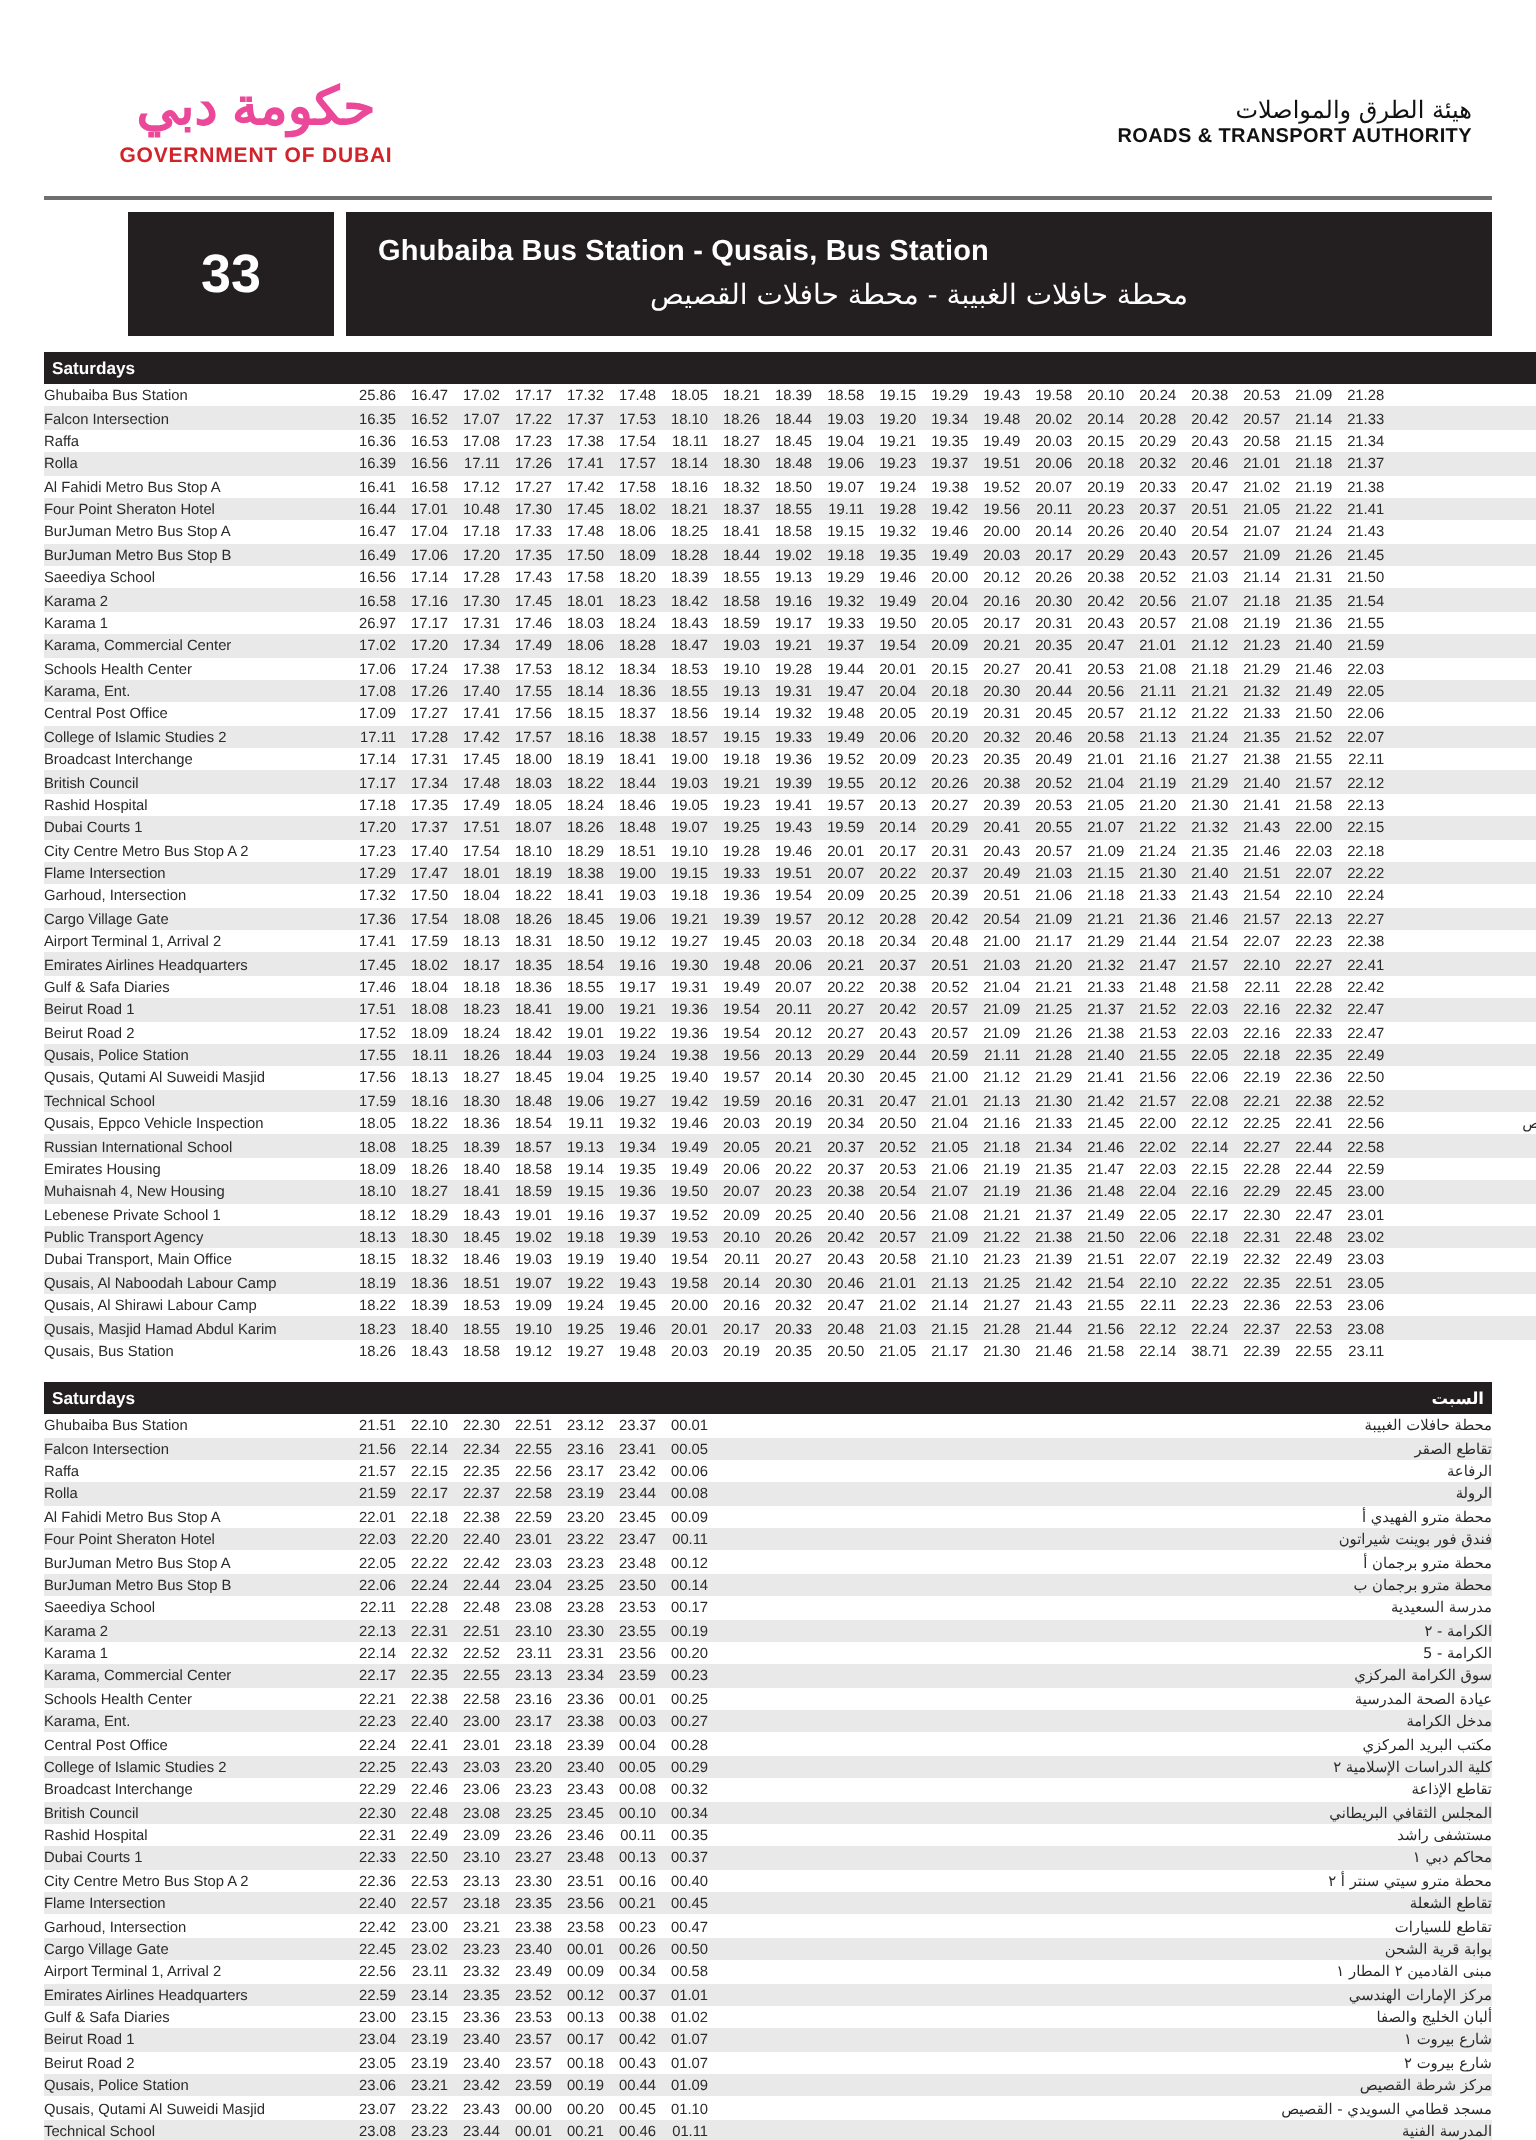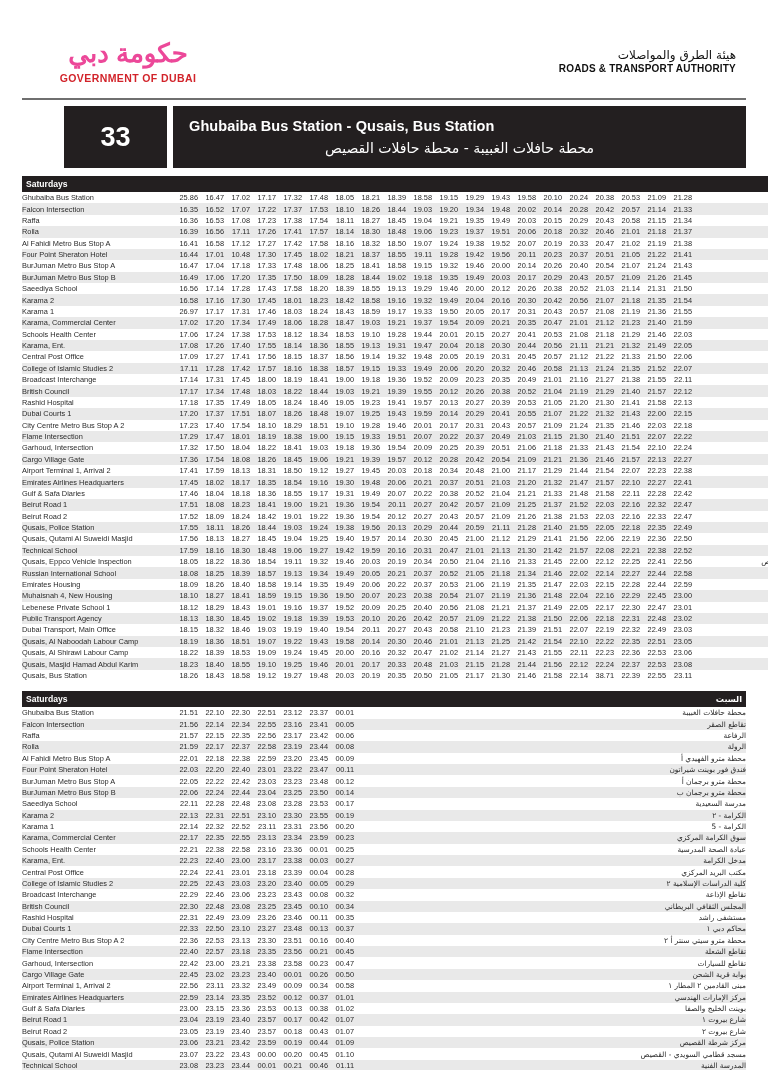--- a/index.html
+++ b/index.html
@@ -1525,21 +1525,21 @@
           <tr class="r">
             <td class="stop">Gulf &amp; Safa Diaries</td>
             <td class="t">23.00</td>
             <td class="t">23.15</td>
             <td class="t">23.36</td>
             <td class="t">23.53</td>
             <td class="t">00.13</td>
             <td class="t">00.38</td>
             <td class="t">01.02</td>
             <td class="spacer"></td>
-            <td class="arname">بوينت الخليج والصفا</td>
+            <td class="arname">ألبان الخليج والصفا</td>
           </tr>
           <tr class="r alt">
             <td class="stop">Beirut Road 1</td>
             <td class="t">23.04</td>
             <td class="t">23.19</td>
             <td class="t">23.40</td>
             <td class="t">23.57</td>
             <td class="t">00.17</td>
             <td class="t">00.42</td>
             <td class="t">01.07</td>

